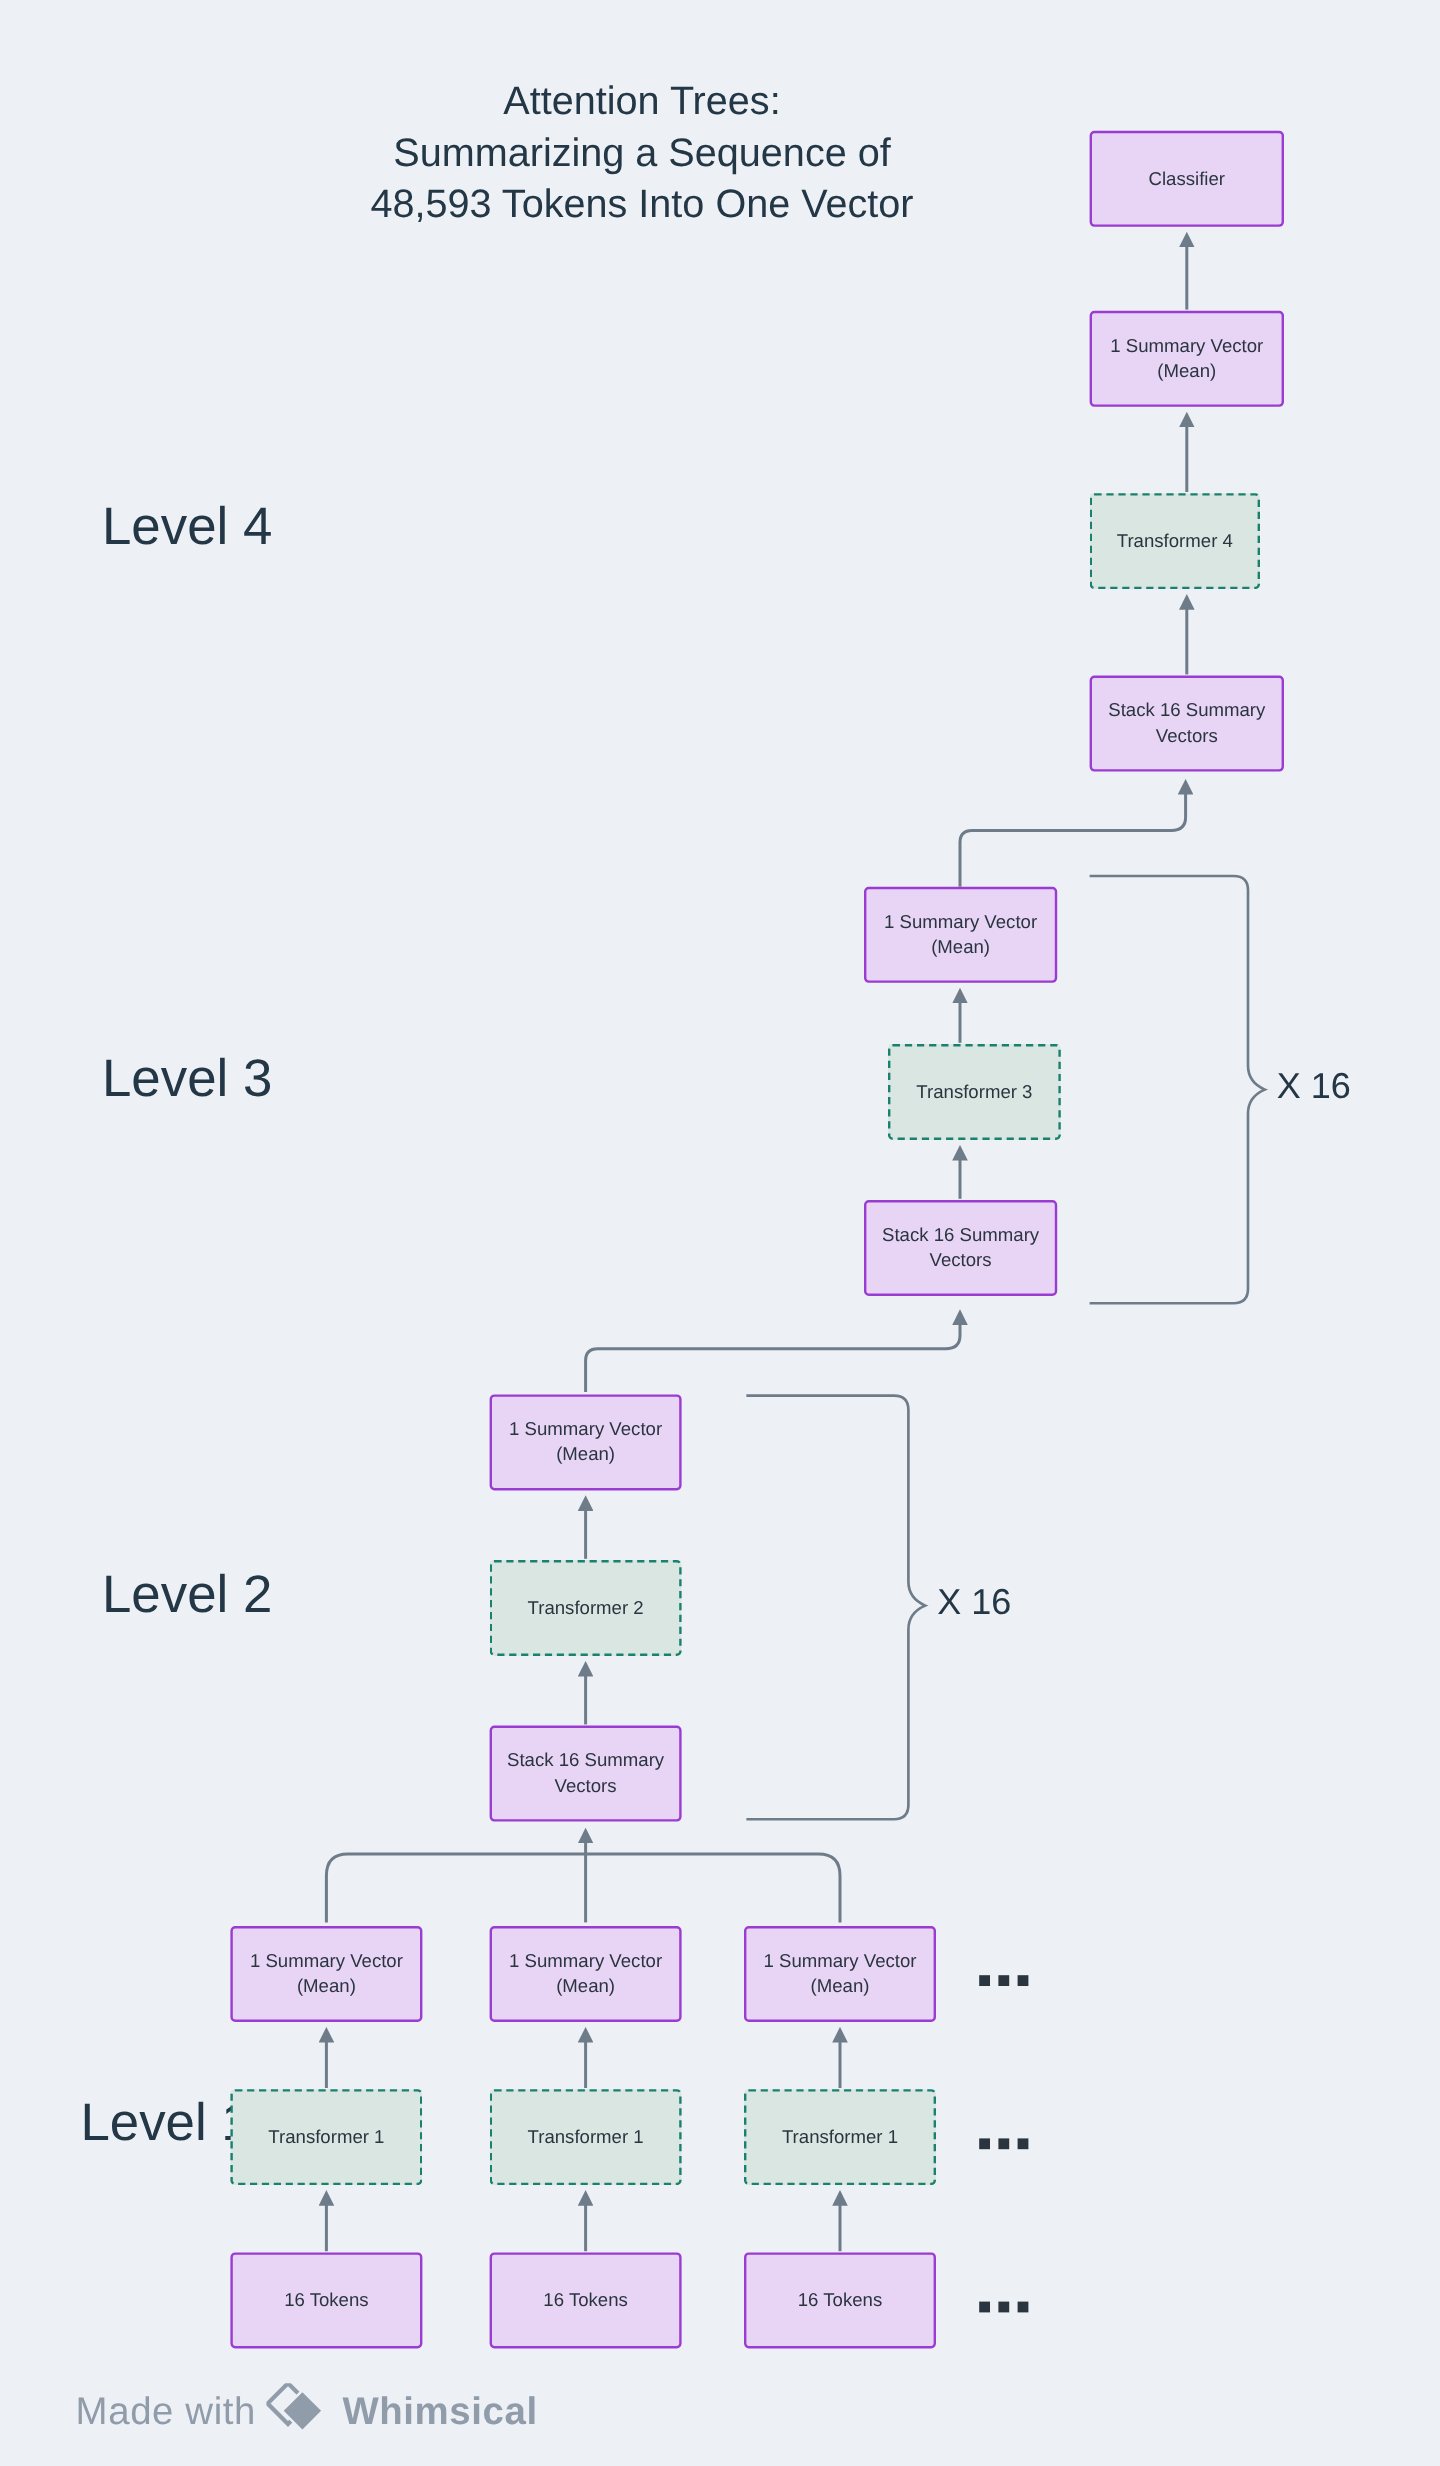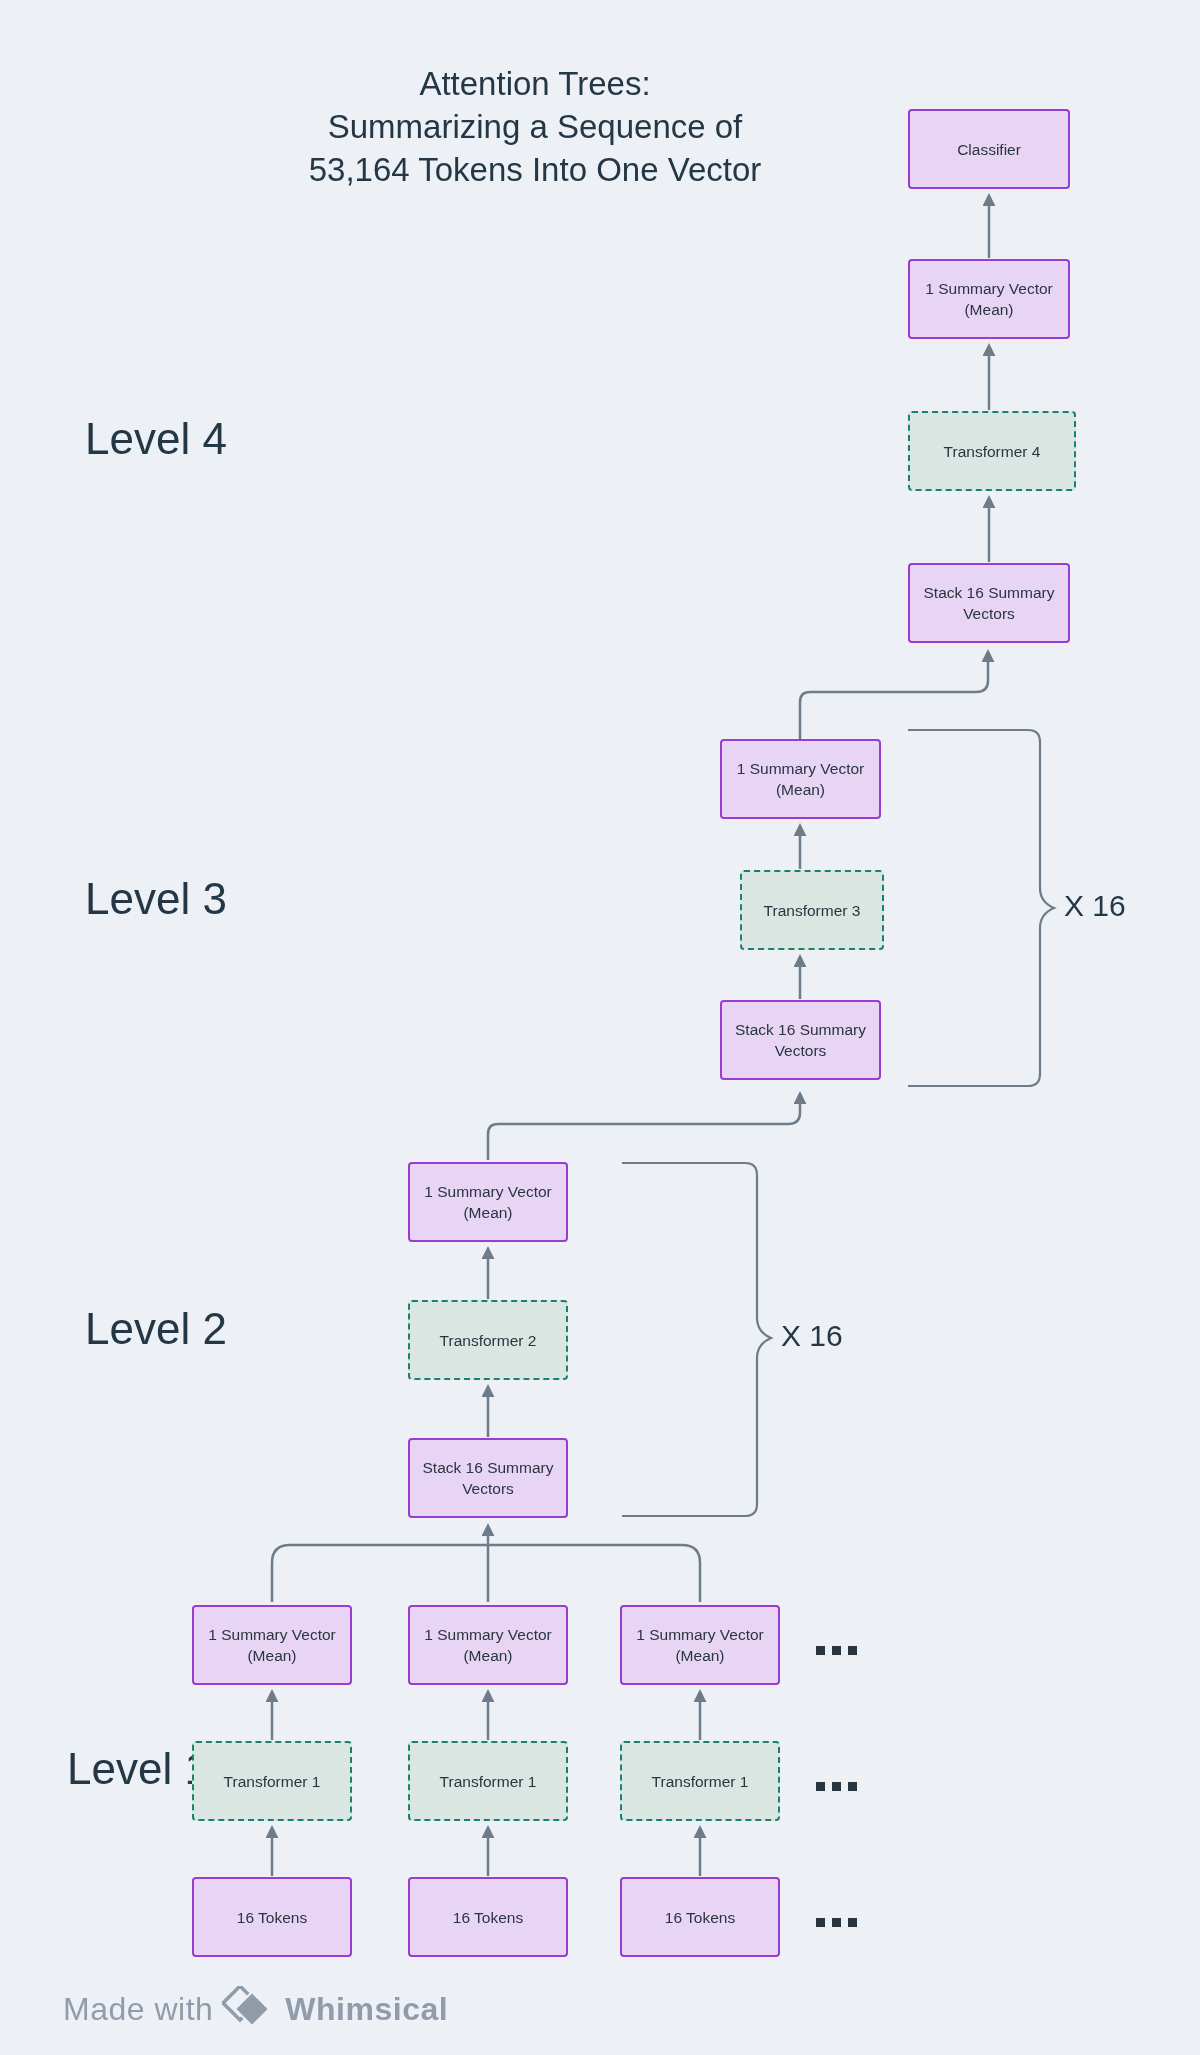--- a/index.html
+++ b/index.html
@@ -109,33 +109,33 @@
     <g stroke="#6e7b89" stroke-width="2.2" fill="none">
 
       <path d="M908 730 L1028 730 Q1040 730 1040 742 L1040 888 Q1040 902 1054 908 Q1040 914 1040 928 L1040 1074 Q1040 1086 1028 1086 L908 1086"></path>
 
       <path d="M622 1163 L745 1163 Q757 1163 757 1175 L757 1318 Q757 1332 771 1338 Q757 1344 757 1358 L757 1504 Q757 1516 745 1516 L622 1516"></path>
     </g>
   </svg>
 
   <div class="title">Attention Trees:
 Summarizing a Sequence of
-53,164 Tokens Into One Vector</div>
+48,593 Tokens Into One Vector</div>
 
   <div class="lvl" style="left:85px; top:414px;">Level 4</div>
   <div class="lvl" style="left:85px; top:874px;">Level 3</div>
   <div class="lvl" style="left:85px; top:1304px;">Level 2</div>
   <div class="lvl" style="left:67px; top:1744px;">Level 1</div>
 
   <div class="x16" style="left:1064px; top:889px;">X 16</div>
   <div class="x16" style="left:781px; top:1319px;">X 16</div>
 
   <div class="node purple" style="left:908px; top:109px; width:162px; height:80px;">Classifier</div>
   <div class="node purple" style="left:908px; top:259px; width:162px; height:80px;">1 Summary Vector (Mean)</div>
-  <div class="node green" style="left:908px; top:411px; width:168px; height:80px;">Transformer 4</div>
+  <div class="node green" style="left:908px; top:411px; width:142px; height:80px;">Transformer 4</div>
   <div class="node purple" style="left:908px; top:563px; width:162px; height:80px;">Stack 16 Summary Vectors</div>
 
   <div class="node purple" style="left:720px; top:739px; width:161px; height:80px;">1 Summary Vector (Mean)</div>
   <div class="node green" style="left:720px; top:870px; width:144px; height:80px;margin-left:20px;">Transformer 3</div>
   <div class="node purple" style="left:720px; top:1000px; width:161px; height:80px;">Stack 16 Summary Vectors</div>
 
   <div class="node purple" style="left:408px; top:1162px; width:160px; height:80px;">1 Summary Vector (Mean)</div>
   <div class="node green" style="left:408px; top:1300px; width:160px; height:80px;">Transformer 2</div>
   <div class="node purple" style="left:408px; top:1438px; width:160px; height:80px;">Stack 16 Summary Vectors</div>
 

